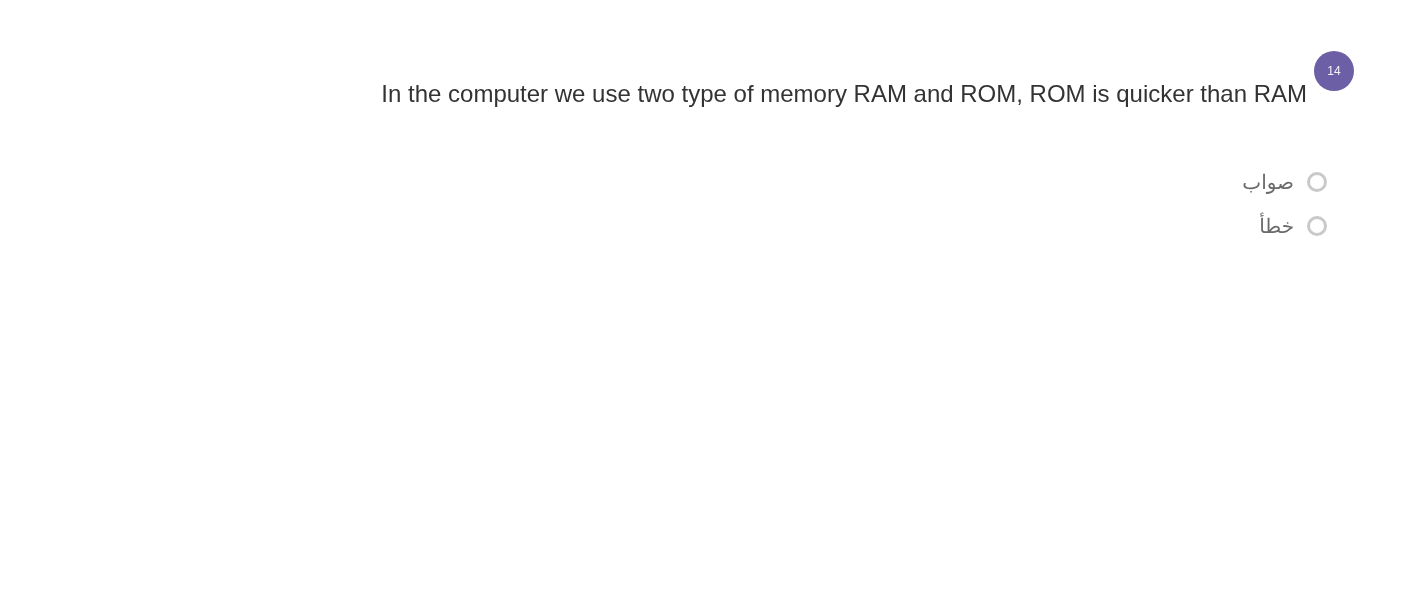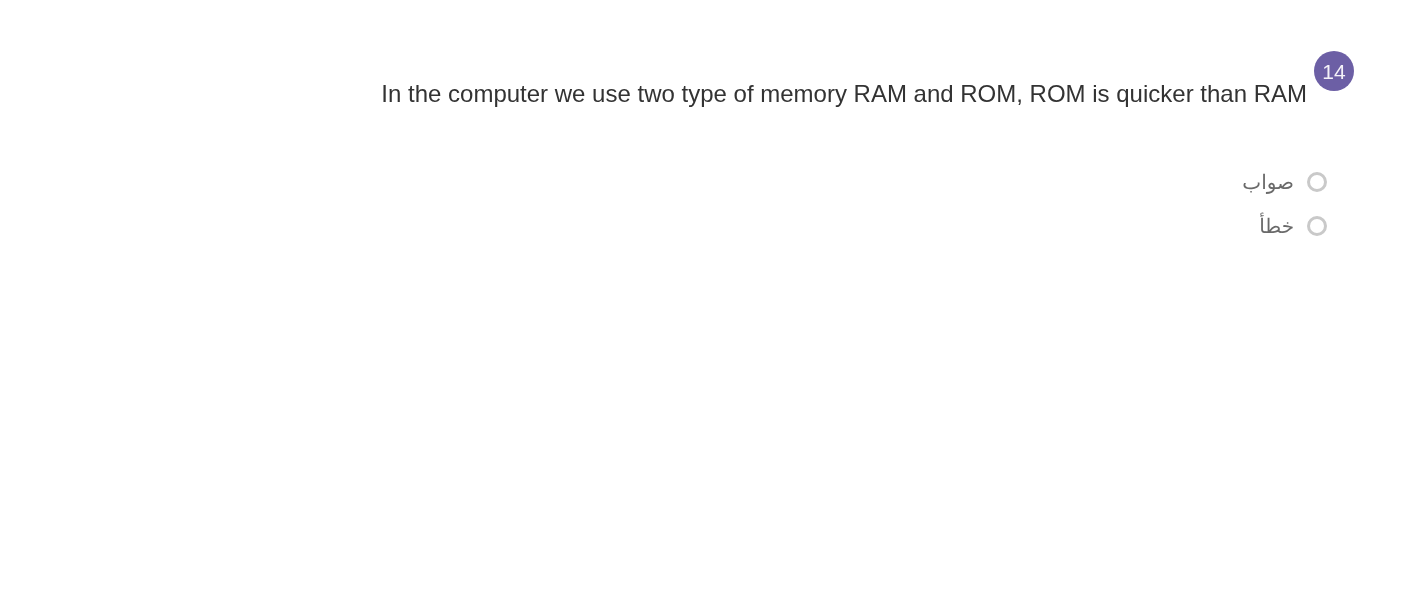--- a/index.html
+++ b/index.html
@@ -20,21 +20,21 @@
     top: 51px;
     right: 47px;
     width: 40px;
     height: 40px;
     border-radius: 50%;
     background: #6c5fa5;
     color: #f4f2f8;
     display: flex;
     align-items: center;
     justify-content: center;
-    font-size: 21px;
+    font-size: 12px;
     line-height: 1;
     user-select: none;
   }
 
   .question-title {
     position: absolute;
     top: 80px;
     right: 94px;
     font-size: 24px;
     font-weight: normal;

